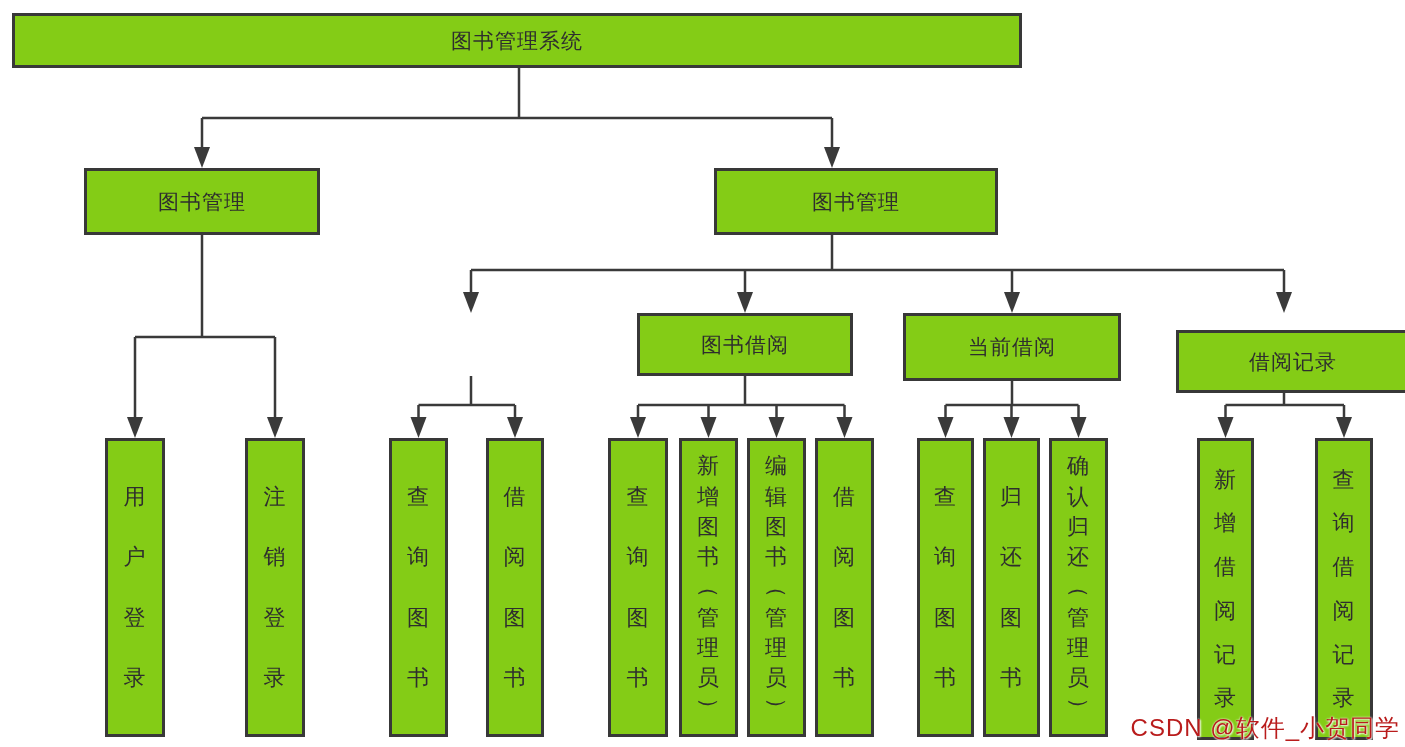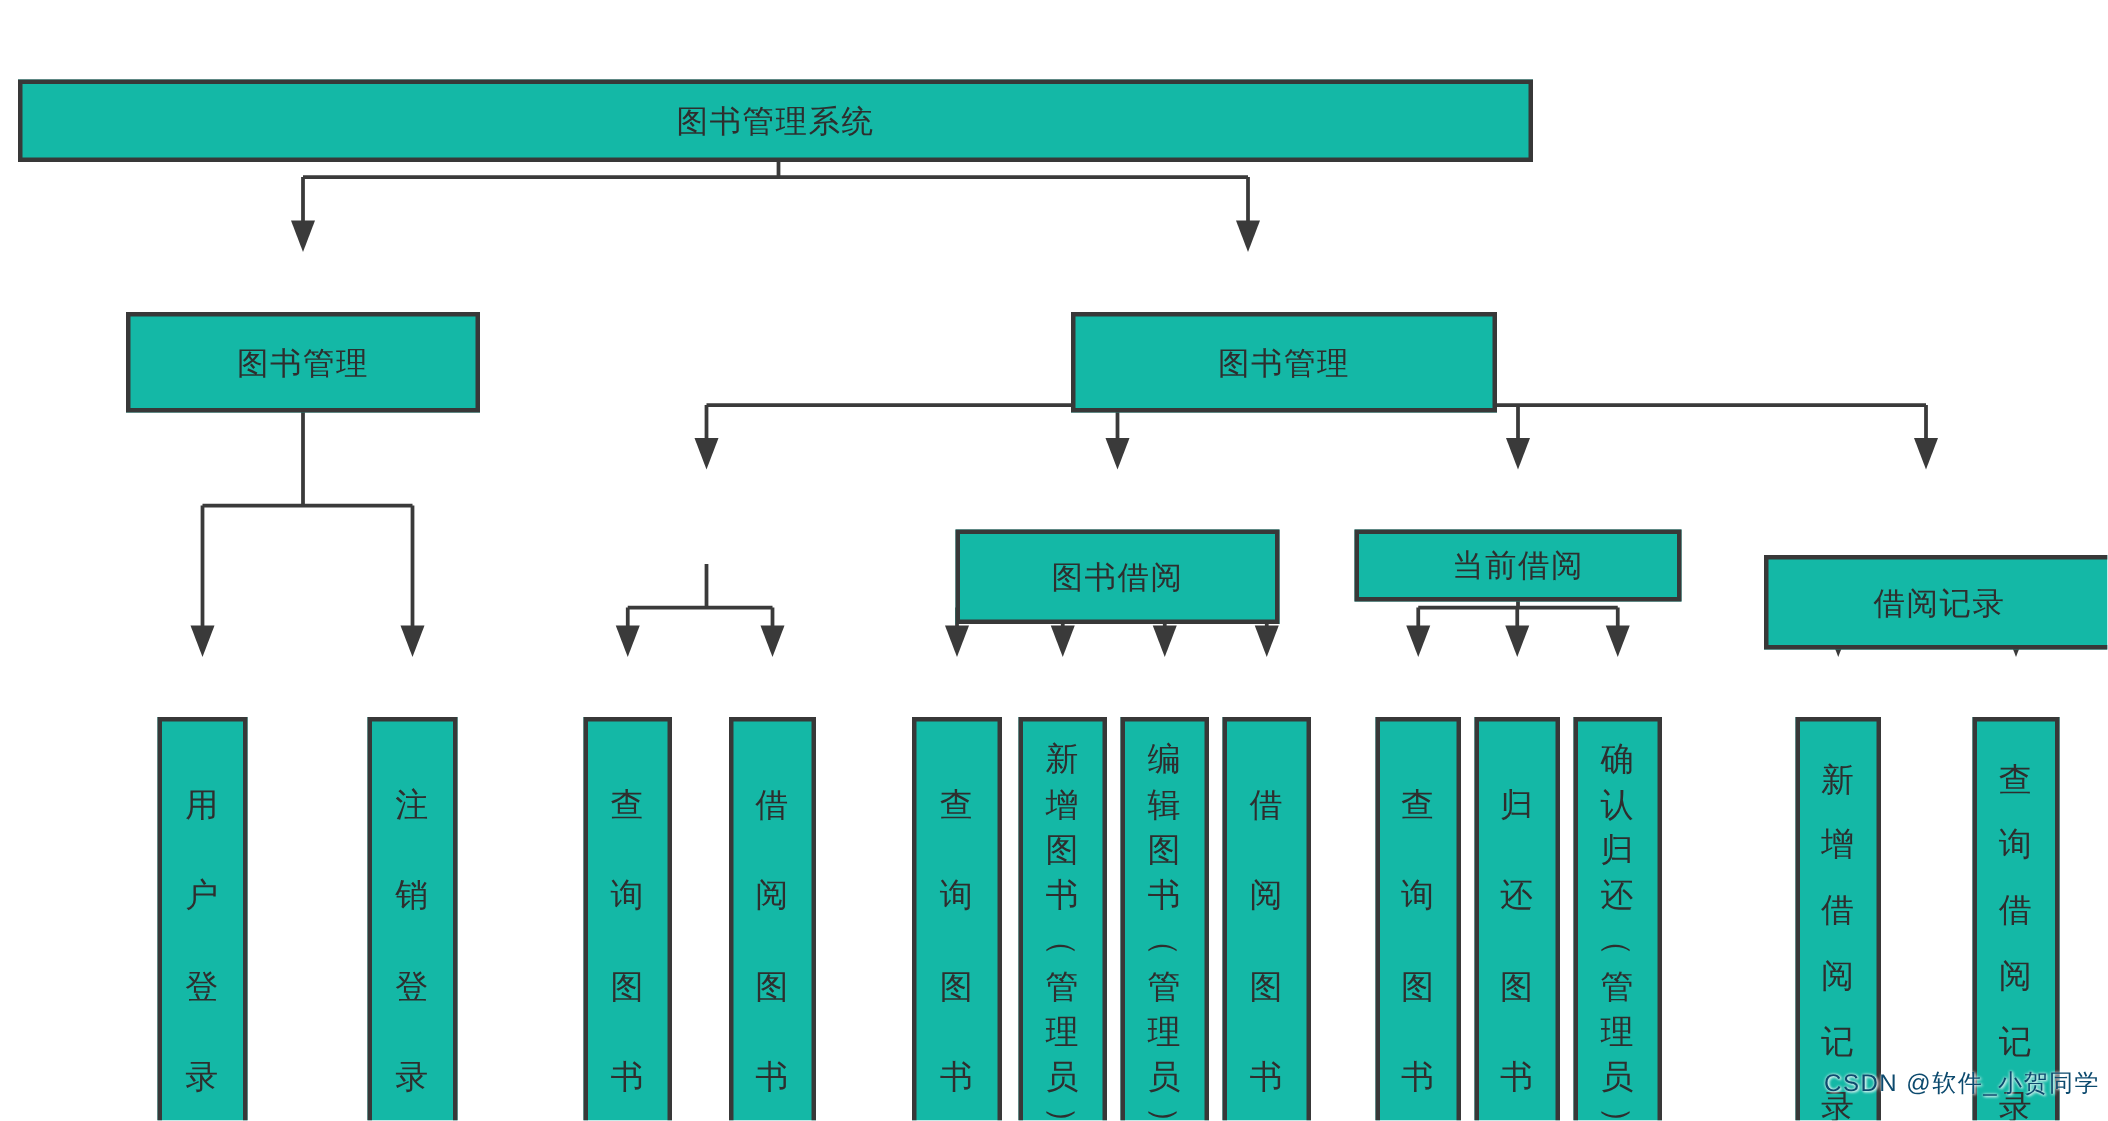--- a/index.html
+++ b/index.html
@@ -27,30 +27,29 @@
     stroke-width: 2.5;
     fill: none;
   }
   #connectors polygon {
     fill: #3a3a3a;
     stroke: none;
   }
   .node {
     position: absolute;
     box-sizing: border-box;
-    background: #14b8a6;
+    background: #84cc16;
     border: 3px solid #383838;
     display: flex;
     align-items: center;
     justify-content: center;
     color: #2e2e2e;
     font-size: 21px;
     letter-spacing: 1px;
     white-space: nowrap;
-    margin-top: 40px;
   }
   .leaf {
     padding: 6px 0;
   }
   .vtext {
     display: flex;
     flex-direction: column;
     align-items: center;
     justify-content: space-evenly;
     height: 100%;
@@ -61,22 +60,22 @@
     font-size: 22px;
     color: #2e2e2e;
   }
   .vtext span.rot {
     transform: rotate(90deg);
   }
   #watermark {
     position: absolute;
     right: 5px;
     top: 712px;
-    font-size: 16px;
-    color: #0c4a6e;
+    font-size: 24px;
+    color: #b91c1c;
     letter-spacing: 1px;
     text-shadow: 0 0 2px #ffffff, 1px 1px 2px #ffffff;
     z-index: 5;
   }
 </style>
 </head>
 <body>
 
 <div id="canvas">
 
@@ -122,21 +121,21 @@
       <polygon points="1336,417 1352,417 1344,438"></polygon>
     </g>
   </svg>
 
   <div class="node" style="left:12px;top:13px;width:1010px;height:55px">图书管理系统</div>
 
   <div class="node" style="left:84px;top:168px;width:236px;height:67px">图书管理</div>
   <div class="node" style="left:714px;top:168px;width:284px;height:67px">图书管理</div>
 
   <div class="node" style="left:637px;top:313px;width:216px;height:63px">图书借阅</div>
-  <div class="node" style="left:903px;top:313px;width:218px;height:48px">当前借阅</div>
+  <div class="node" style="left:903px;top:313px;width:218px;height:68px">当前借阅</div>
   <div class="node" style="left:1176px;top:330px;width:234px;height:63px">借阅记录</div>
 
   <div class="node leaf" style="left:105px;top:438px;width:60px;height:299px">
     <div class="vtext">
         <span>用</span>
         <span>户</span>
         <span>登</span>
         <span>录</span>
       </div>
   </div>

